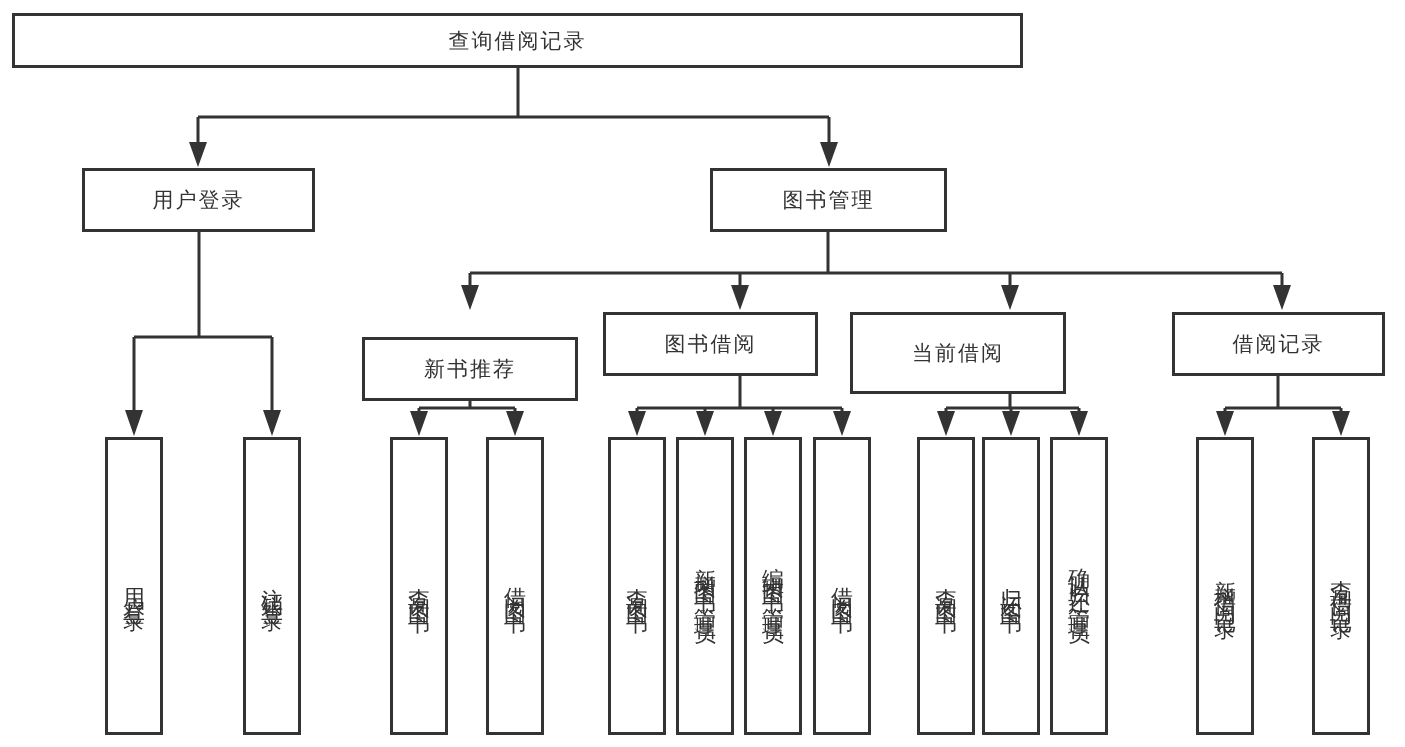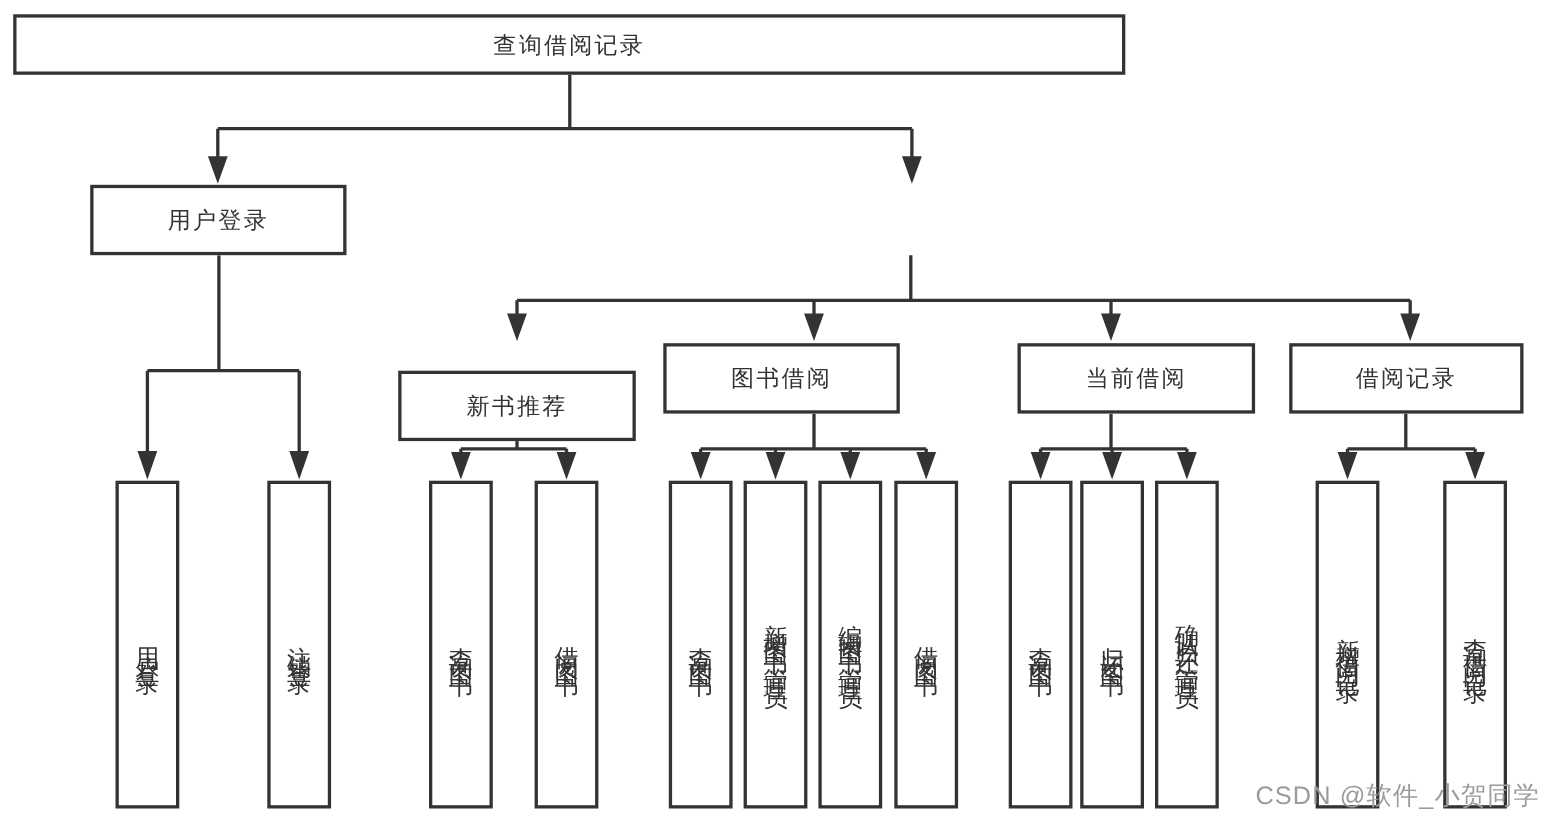--- a/index.html
+++ b/index.html
@@ -130,24 +130,25 @@
     <g>
       <path d="M1278,376 V408 M1225,408 H1341 M1225,408 V426 M1341,408 V426"></path>
       <polygon points="1216,411 1234,411 1225,436"></polygon>
       <polygon points="1332,411 1350,411 1341,436"></polygon>
     </g>
   </svg>
 
   <div class="box" style="left:12px;top:13px;width:1011px;height:55px;">查询借阅记录</div>
 
   <div class="box" style="left:82px;top:168px;width:233px;height:64px;">用户登录</div>
+  <div class="box" style="left:710px;top:168px;width:237px;height:64px;">图书管理</div>
 
   <div class="box" style="left:362px;top:312px;width:216px;height:64px;margin-top:25px;">新书推荐</div>
   <div class="box" style="left:603px;top:312px;width:215px;height:64px;">图书借阅</div>
-  <div class="box" style="left:925px;top:312px;width:216px;height:64px;">当前借阅</div>
+  <div class="box" style="left:850px;top:312px;width:216px;height:82px;">当前借阅</div>
   <div class="box" style="left:1172px;top:312px;width:213px;height:64px;">借阅记录</div>
 
   <div class="leaf" style="left:105px;">
     <span>用户登录</span>
   </div>
   <div class="leaf" style="left:243px;">
     <span>注销登录</span>
   </div>
 
   <div class="leaf" style="left:390px;">
@@ -180,15 +181,14 @@
     <span>确认归还（管理员）</span>
   </div>
 
   <div class="leaf" style="left:1196px;">
     <span>新增借阅记录</span>
   </div>
   <div class="leaf" style="left:1312px;">
     <span>查询借阅记录</span>
   </div>
 
-  <div class="watermark">CSDN @软件_小贺同学</div>
 
 </div>
 
 </body></html>

